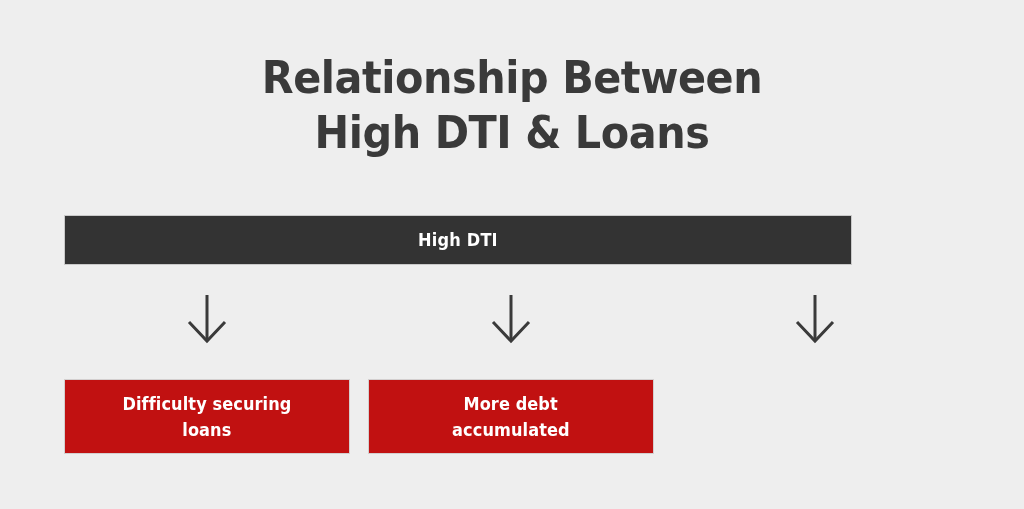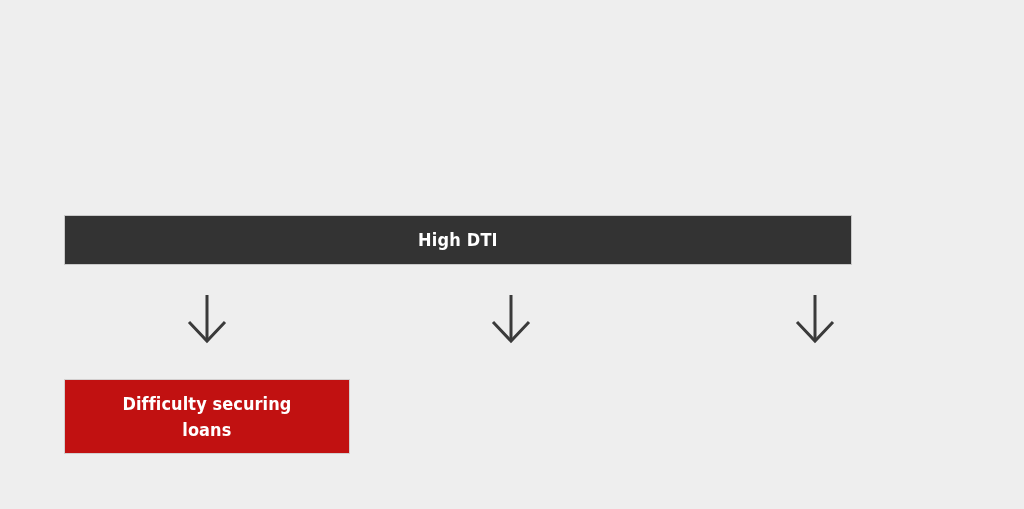--- a/index.html
+++ b/index.html
@@ -121,20 +121,24 @@
     text-align: center;
     transform: scaleX(0.95);
     white-space: nowrap;
   }
 </style>
 </head>
 <body>
 
 <div id="diagram">
 
+  <div class="title-block">
+    <span class="title-line">Relationship Between</span>
+    <span class="title-line">High DTI &amp; Loans</span>
+  </div>
 
   <div class="header-bar">
     <span class="header-bar-label">High DTI</span>
   </div>
 
   <div class="arrow-row">
     <div class="arrow-cell">
       <svg class="arrow-icon" viewBox="0 0 44 52" xmlns="http://www.w3.org/2000/svg">
         <path d="M22 3 L22 48" stroke="#3a3a3a" stroke-width="3" fill="none" stroke-linecap="butt"></path>
         <path d="M4 30 L22 49 L40 30" stroke="#3a3a3a" stroke-width="3" fill="none" stroke-linecap="butt" stroke-linejoin="miter"></path>
@@ -152,15 +156,19 @@
         <path d="M4 30 L22 49 L40 30" stroke="#3a3a3a" stroke-width="3" fill="none" stroke-linecap="butt" stroke-linejoin="miter"></path>
       </svg>
     </div>
   </div>
 
   <div class="outcome-row">
     <div class="outcome-box">
       <span class="outcome-line">Difficulty securing</span>
       <span class="outcome-line">loans</span>
     </div>
+    <div class="outcome-box">
+      <span class="outcome-line">More debt</span>
+      <span class="outcome-line">accumulated</span>
+    </div>
   </div>
 
 </div>
 
 </body></html>

